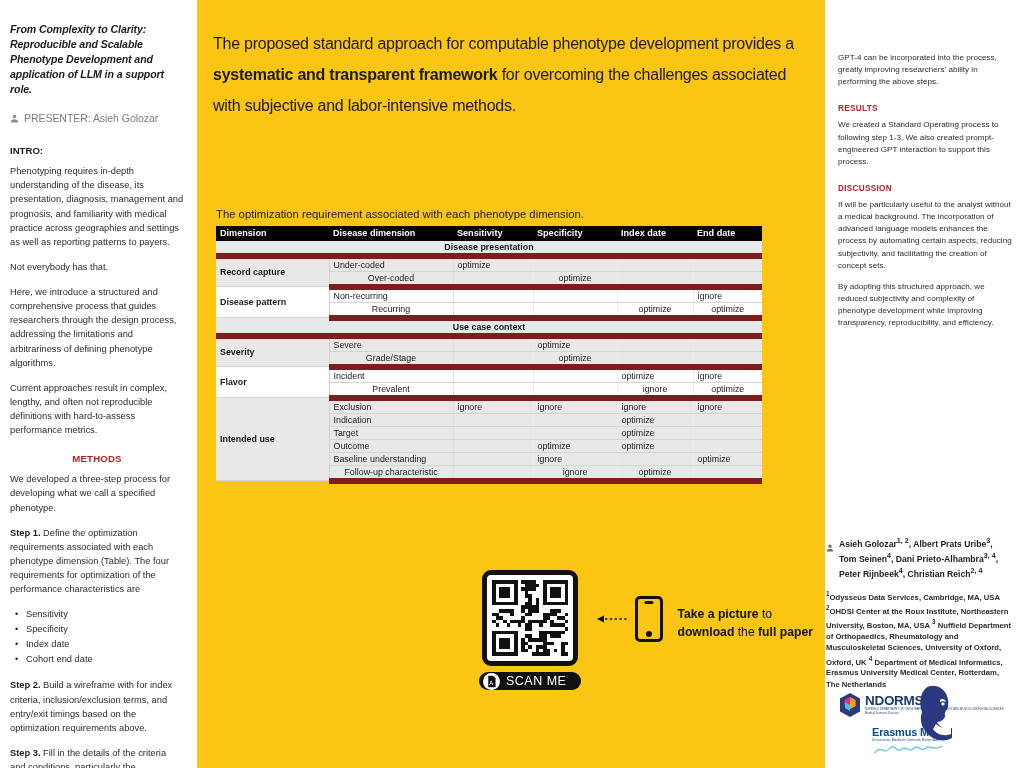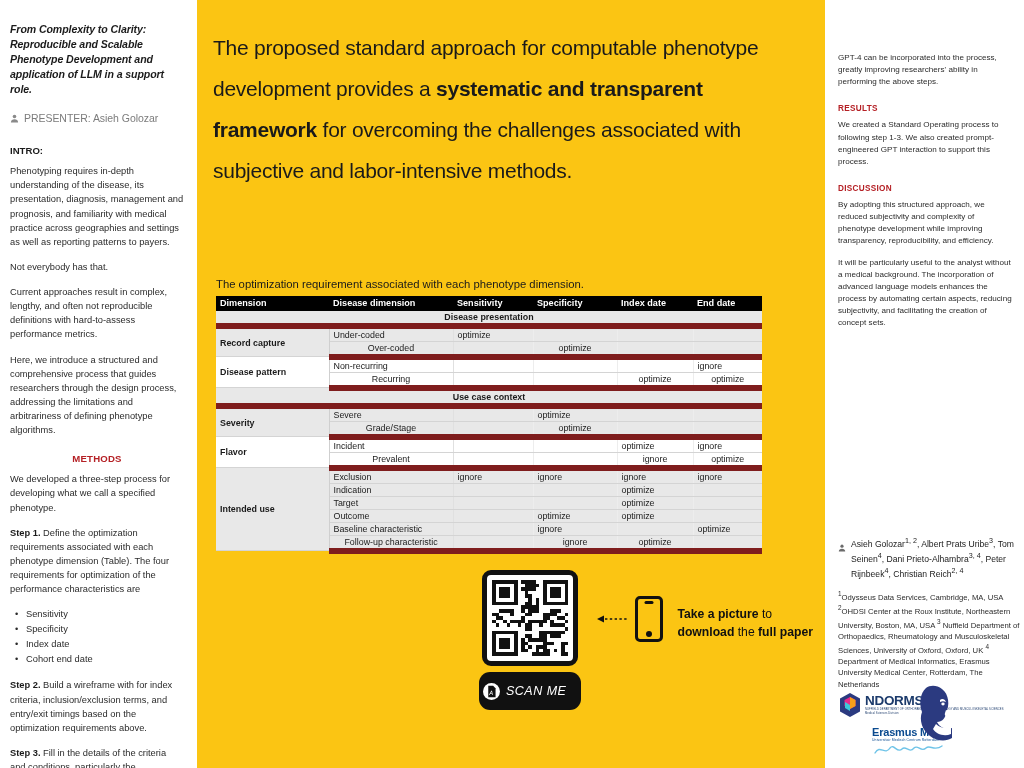--- a/index.html
+++ b/index.html
@@ -86,21 +86,21 @@
   
   .center-col {
     width: 628px;
     height: 768px;
     background: #fbc513;
     position: relative;
     padding: 0;
   }
   .headline {
     margin: 28px 16px 0 16px;
-    font-size: 21px;
+    font-size: 16px;
     line-height: 1.95;
     color: #1a1a1a;
     letter-spacing: -0.25px;
   }
   .headline b { font-weight: bold; }
 
   .table-caption {
     margin: 86px 0 6px 19px;
     font-size: 11.3px;
     color: #1a1a1a;
@@ -169,29 +169,28 @@
     grid-template-columns: repeat(21, 1fr);
     grid-template-rows: repeat(21, 1fr);
   }
   .qr-grid i { display:block; }
   .qr-grid i.on { background:#111; }
   .scanme {
     margin-top: 6px;
     background: #111;
     color: #fff;
     border-radius: 11px;
-    height: 38px;
+    height: 18px;
     padding: 0 15px 0 4px;
     display: flex;
     align-items: center;
     gap: 6px;
     font-size: 12.5px;
     font-weight: 500;
     letter-spacing: 0.5px;
-    font-style: italic;
   }
   .pdf-dot {
     width: 17px; height: 17px; border-radius: 50%;
     background: #fff;
     display: flex; align-items: center; justify-content: center;
   }
   .arrow-dots {
     margin: 44px 6px 0 8px;
     display: flex; align-items: center;
   }
@@ -293,22 +292,22 @@
             <circle cx="8" cy="4.4" r="3.2" fill="#8a8a8a"></circle>
             <path d="M1.6 15c0-3.5 2.9-5.6 6.4-5.6S14.4 11.5 14.4 15z" fill="#8a8a8a"></path>
           </svg>
       </span>
       <span class="presenter-text">PRESENTER: Asieh Golozar</span>
     </div>
 
     <div class="sec-head">INTRO:</div>
     <div class="body-p">Phenotyping requires in-depth understanding of the disease, its presentation, diagnosis, management and prognosis, and familiarity with medical practice across geographies and settings as well as reporting patterns to payers.</div>
     <div class="body-p">Not everybody has that.</div>
+    <div class="body-p">Here, we introduce a structured and comprehensive process that guides researchers through the design process, addressing the limitations and arbitrariness of defining phenotype algorithms.</div>
     <div class="body-p">Current approaches result in complex, lengthy, and often not reproducible definitions with hard-to-assess performance metrics.</div>
-    <div class="body-p">Here, we introduce a structured and comprehensive process that guides researchers through the design process, addressing the limitations and arbitrariness of defining phenotype algorithms.</div>
 
     <div class="sec-head red">METHODS</div>
     <div class="body-p">We developed a three-step process for developing what we call a specified phenotype.</div>
 
     <div class="body-p"><b>Step 1.</b><span> Define the optimization requirements associated with each phenotype dimension (Table). The four requirements for optimization of the performance characteristics are</span></div>
 
     <ul class="bullets">
       <li>Sensitivity</li>
       <li>Specificity</li>
       <li>Index date</li>
@@ -436,21 +435,21 @@
               <td></td>
             </tr>
             <tr class="shaded">
               <td class="dim2">Outcome</td>
               <td class="val"></td>
               <td class="val">optimize</td>
               <td class="val">optimize</td>
               <td></td>
             </tr>
             <tr class="shaded">
-              <td class="dim2">Baseline characteristic</td>
+              <td class="dim2">Baseline understanding</td>
               <td class="val"></td>
               <td class="val">ignore</td>
               <td class="val"></td>
               <td>optimize</td>
             </tr>
             <tr class="shaded grp-end">
               <td class="dim2">Follow-up characteristic</td>
               <td class="val"></td>
               <td class="val">ignore</td>
               <td class="val">optimize</td>
@@ -934,24 +933,24 @@
     </div>
   </div>
 
   <div class="right-col">
     <div class="r-p">GPT-4 can be incorporated into the process, greatly improving researchers' ability in performing the above steps.</div>
 
     <div class="r-head">RESULTS</div>
     <div class="r-p">We created a Standard Operating process to following step 1-3. We also created prompt-engineered GPT interaction to support this process.</div>
 
     <div class="r-head">DISCUSSION</div>
+    <div class="r-p">It will be particularly useful to the analyst without a medical background. The incorporation of advanced language models enhances the process by automating certain aspects, reducing subjectivity, and facilitating the creation of concept sets.</div>
     <div class="r-p">By adopting this structured approach, we reduced subjectivity and complexity of phenotype development while improving transparency, reproducibility, and efficiency.</div>
-    <div class="r-p">It will be particularly useful to the analyst without a medical background. The incorporation of advanced language models enhances the process by automating certain aspects, reducing subjectivity, and facilitating the creation of concept sets.</div>
-
-    <div style="position:absolute; left:13px; top:536px; width:186px;">
+
+    <div style="position:absolute; left:1px; top:536px; width:186px;font-weight:bold;">
       <div class="authors-row">
         <span style="margin-top:2px;">
           <svg width="8" height="8" viewBox="0 0 16 16">
               <circle cx="8" cy="4.4" r="3.2" fill="#6b6b6b"></circle>
               <path d="M1.6 15c0-3.5 2.9-5.6 6.4-5.6S14.4 11.5 14.4 15z" fill="#6b6b6b"></path>
             </svg>
         </span>
         <span class="authors">
           Asieh Golozar<sup>1, 2</sup>, Albert Prats Uribe<sup>3</sup>, Tom Seinen<sup>4</sup>, Dani Prieto-Alhambra<sup>3, 4</sup>, Peter Rijnbeek<sup>4</sup>, Christian Reich<sup>2, 4</sup>
         </span>

